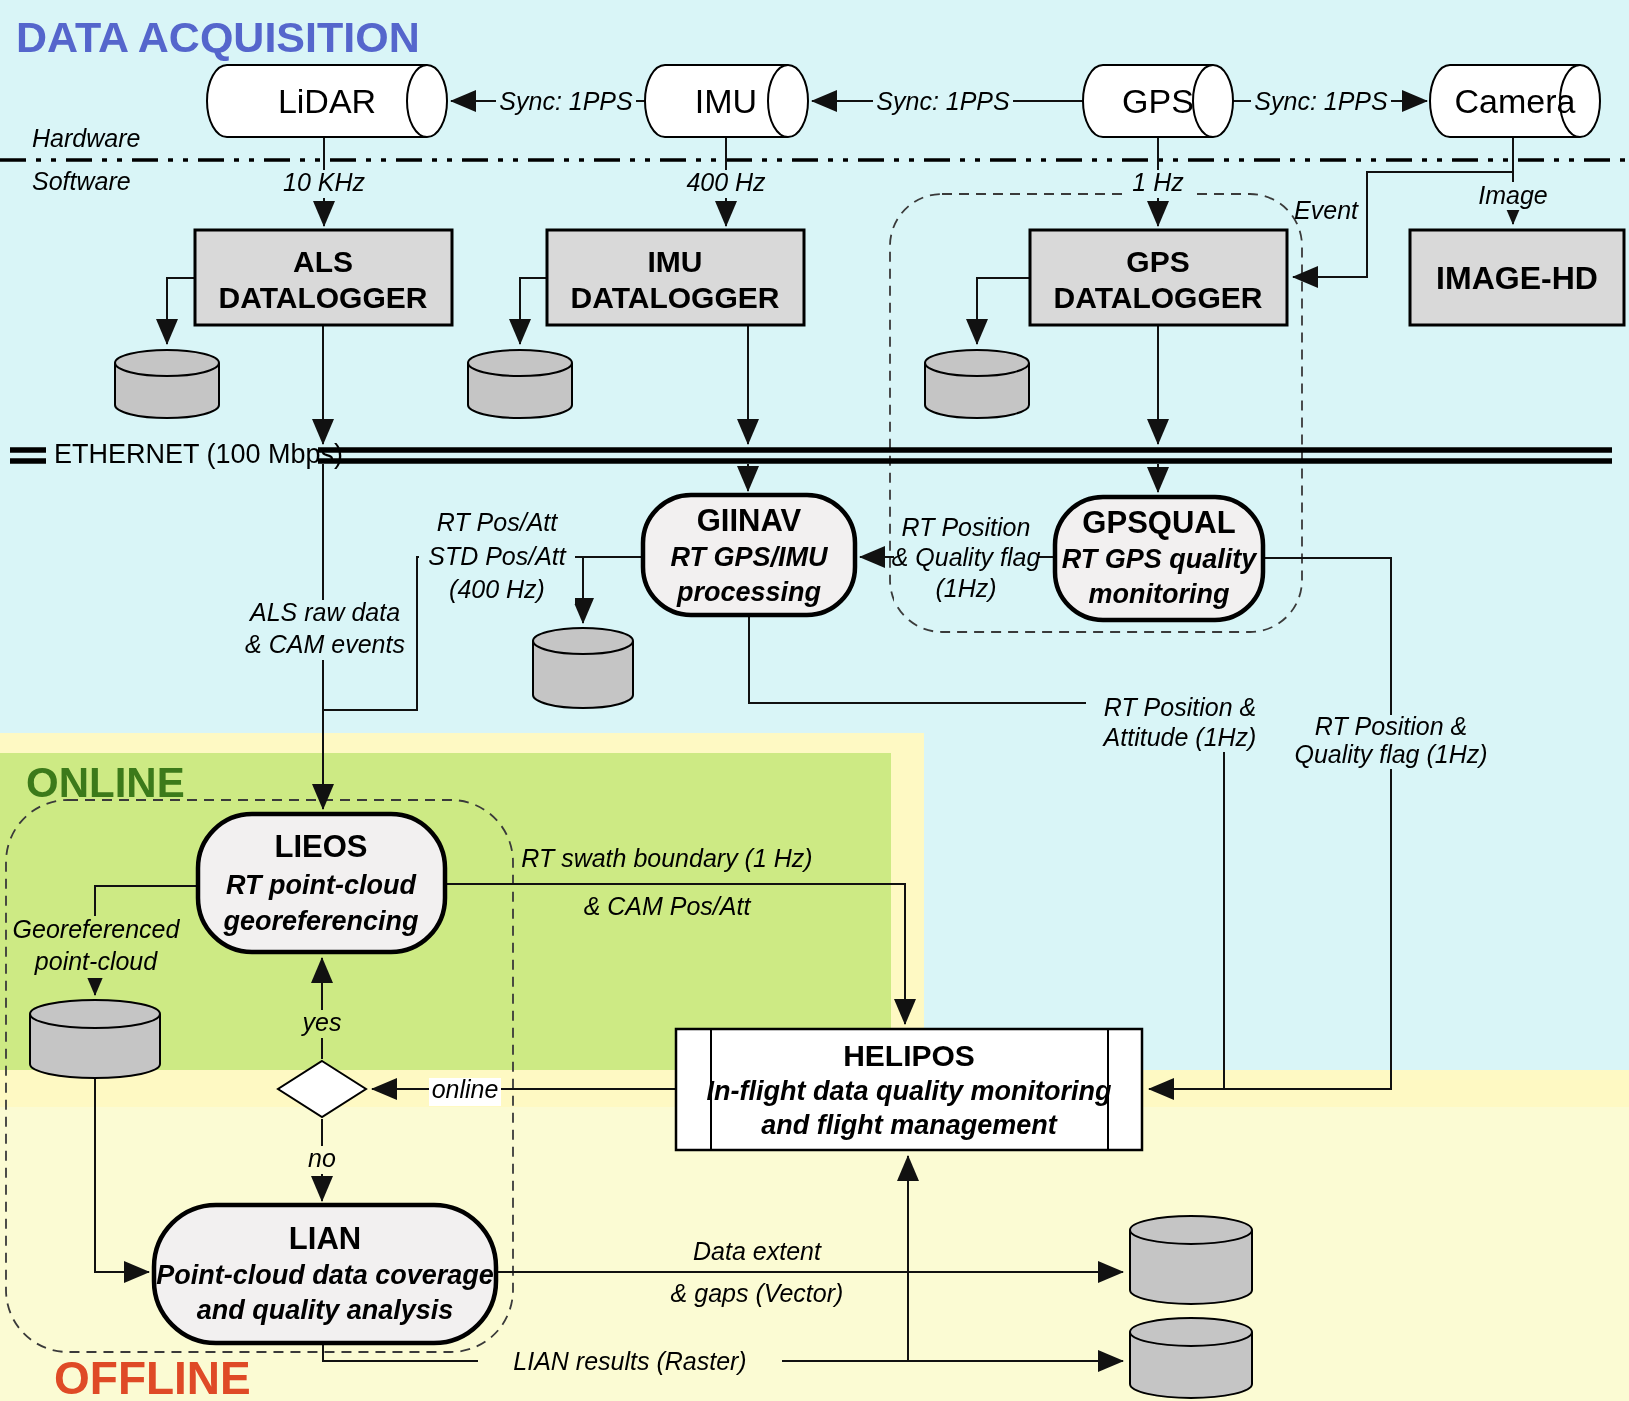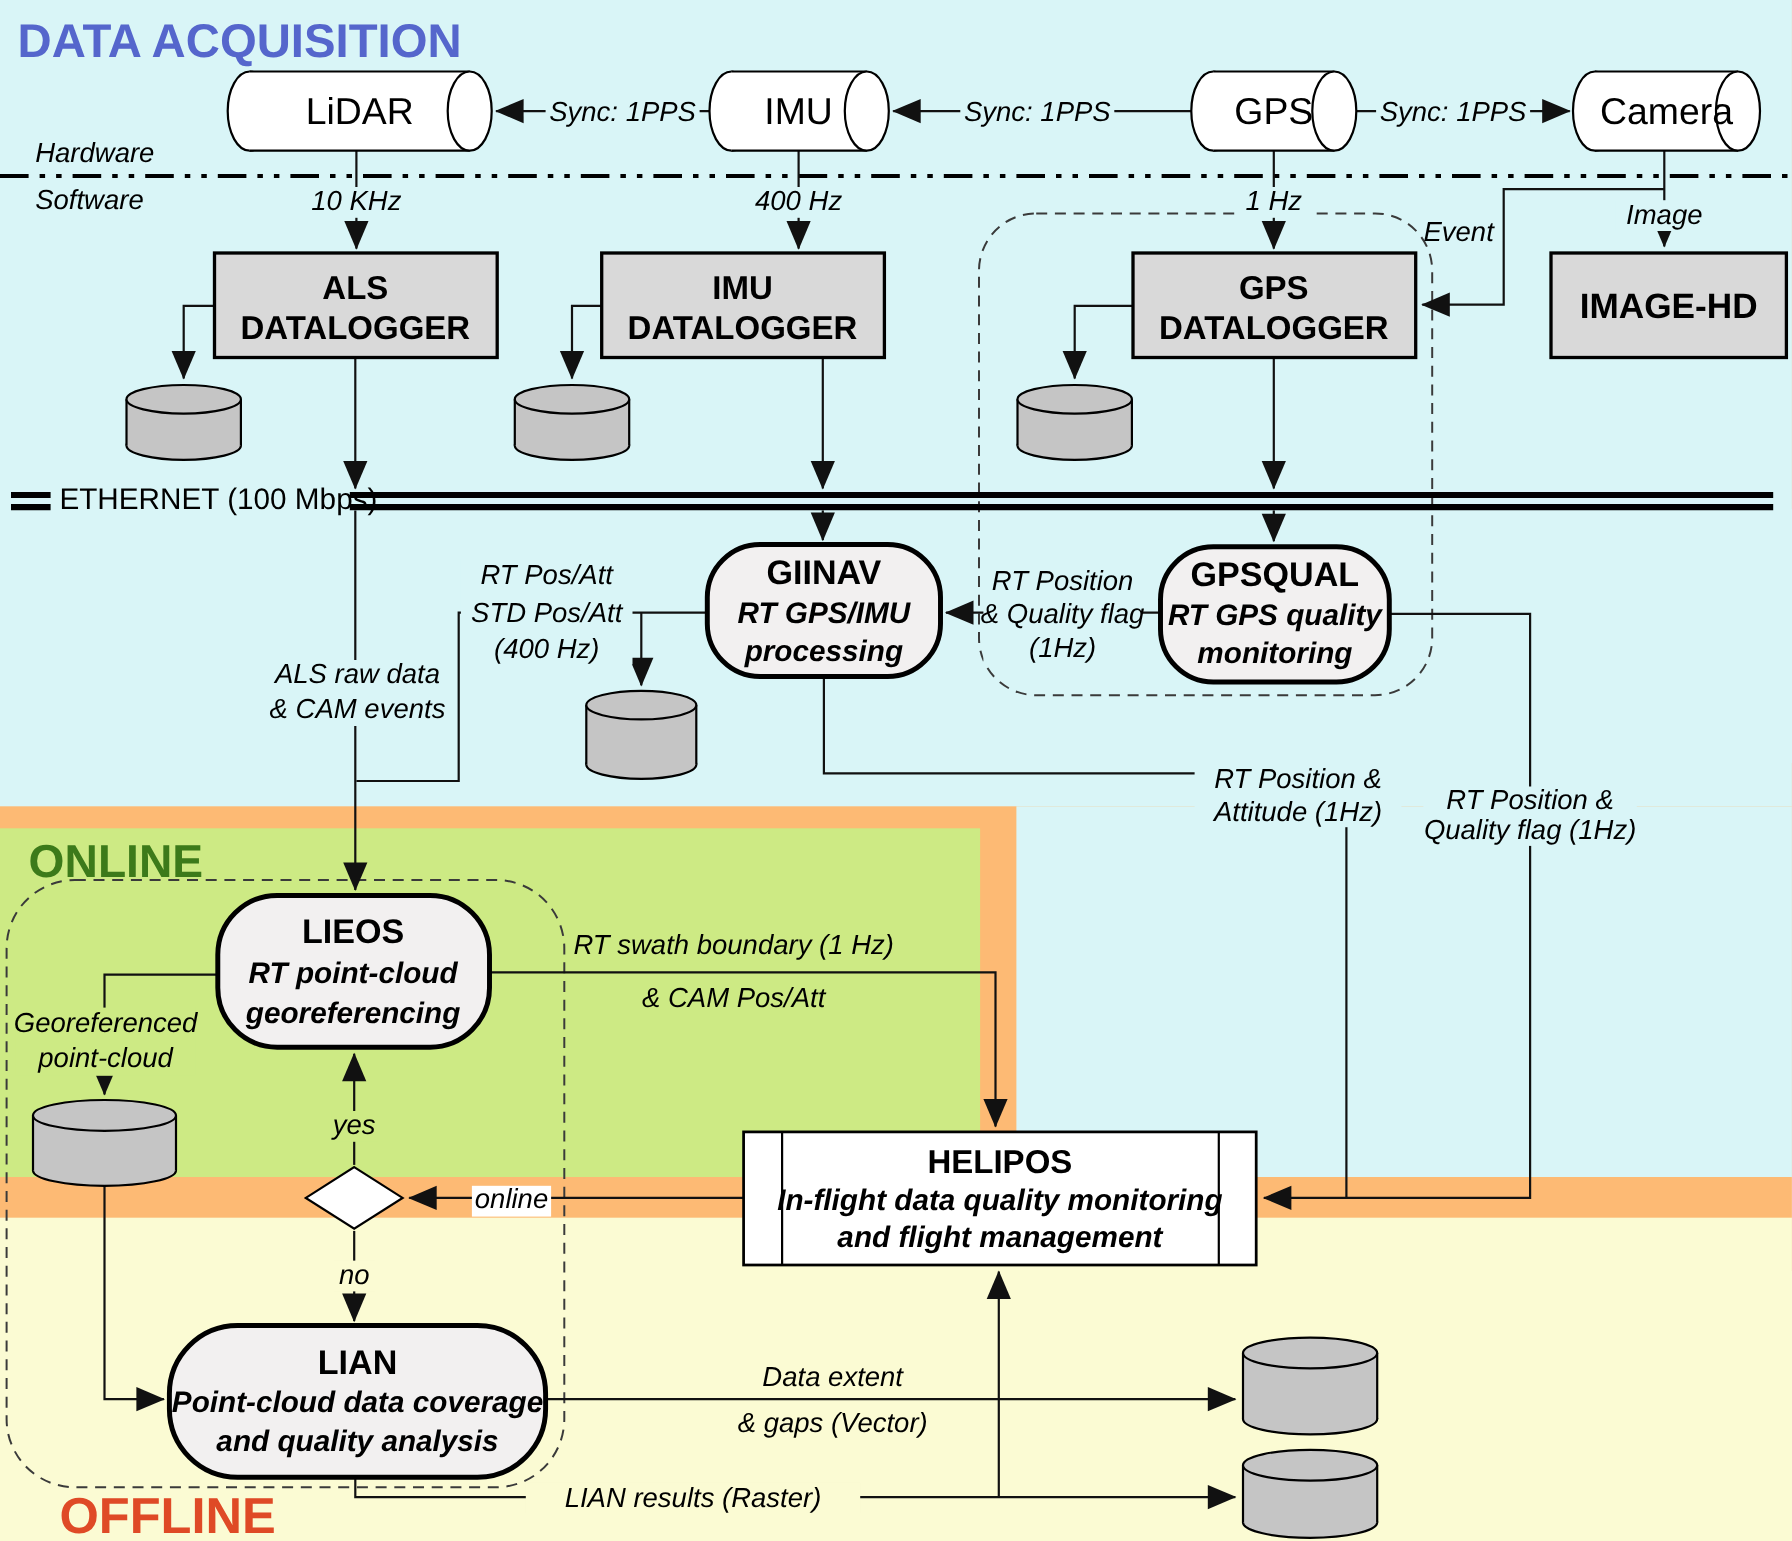--- a/index.html
+++ b/index.html
@@ -1,16 +1,16 @@
 <!DOCTYPE html>
 <html style="--c-cyan: #d9f5f7; --c-green: #cdea84; --c-yellow: #fbfbd3; --c-title-blue: #5566cc; --c-online-green: #3c7a1a; --c-offline-red: #df4a26; --c-box: #d9d9d9; --c-node: #f2f0f0; --c-cyl: #c5c5c5; --c-line: #111111;"><head>
 <meta charset="utf-8">
 <style>
   html,body{margin:0;padding:0;background:#fff;}
-  .stage{position:relative;width:1629px;height:1401px;background:#fdba74;}
+  .stage{position:relative;width:1629px;height:1401px;background:#fef9c3;}
   svg{display:block;}
   svg text{font-family:"Liberation Sans","DejaVu Sans",sans-serif;fill:#000;}
   .td{font-size:34px;}
   .tb{font-size:30px;font-weight:bold;}
   .tbs{font-size:32px;font-weight:bold;}
   .tn{font-size:31px;font-weight:bold;}
   .tnh{font-size:30px;font-weight:bold;}
   .ts{font-size:27px;font-weight:bold;font-style:italic;}
   .tl{font-size:25px;font-style:italic;}
   .tt{font-size:43px;font-weight:bold;fill:var(--c-title-blue,#5566cc);}

